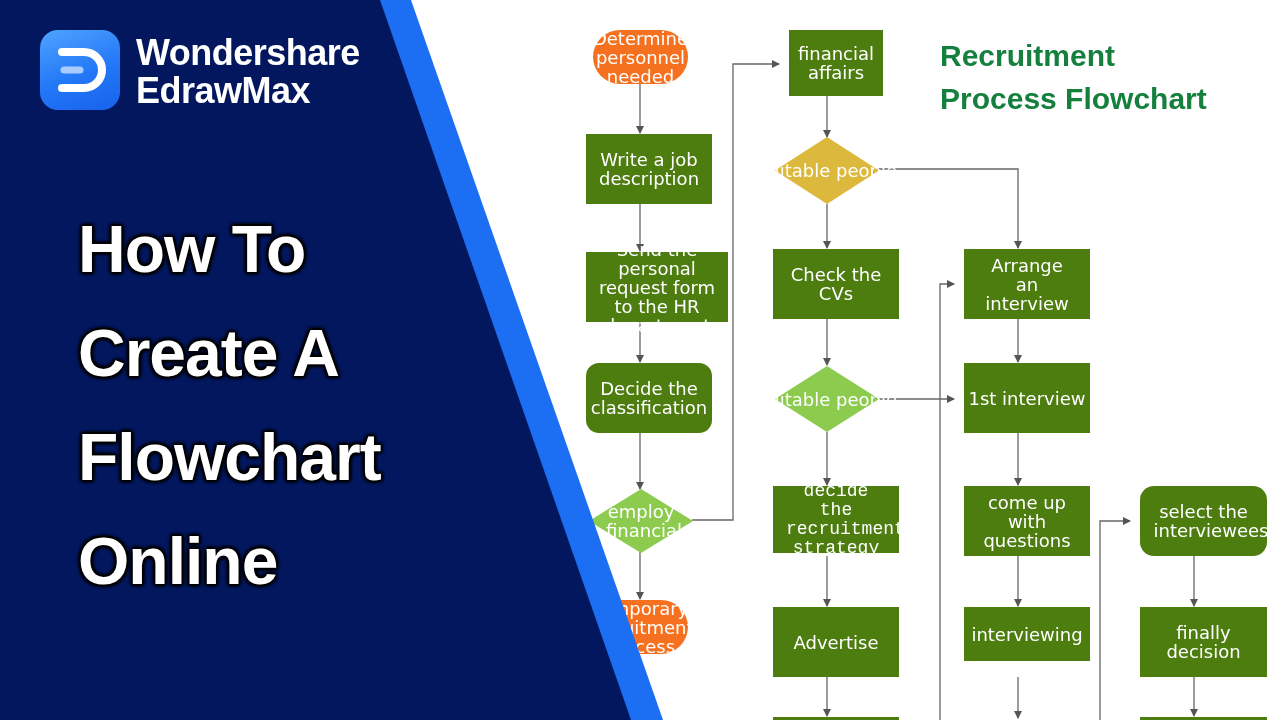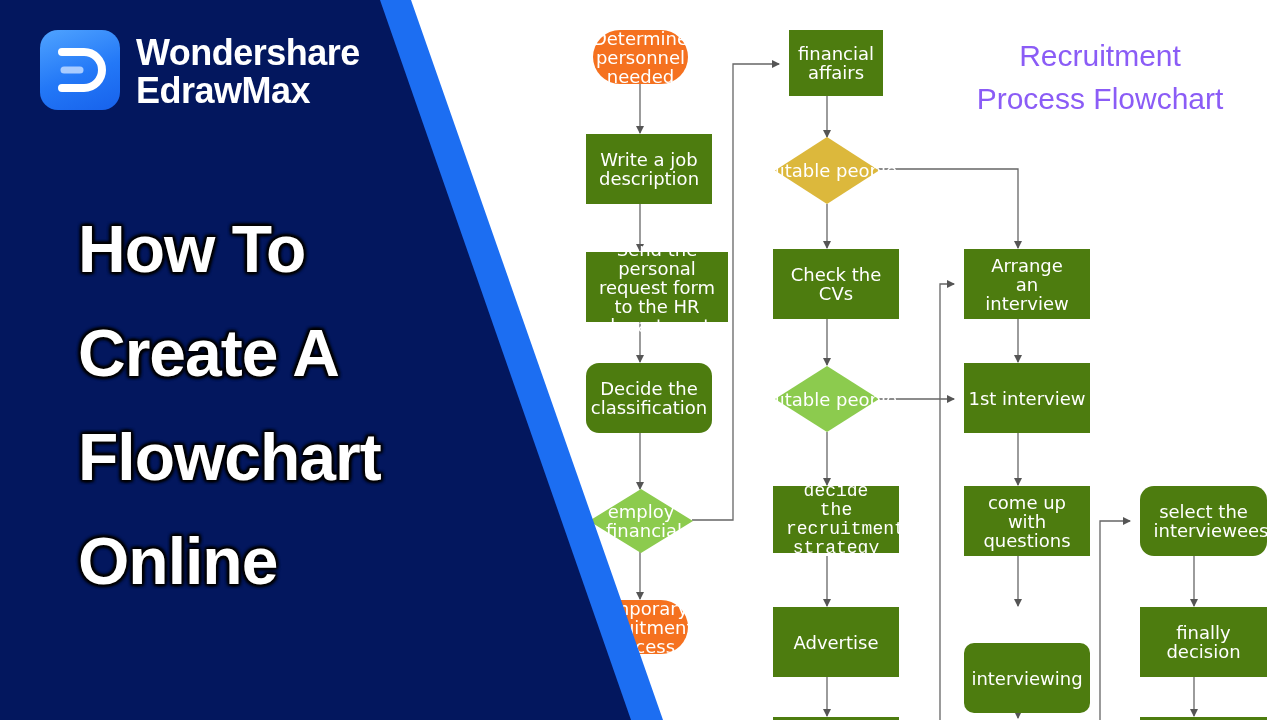--- a/index.html
+++ b/index.html
@@ -5,21 +5,21 @@
   html, body { margin:0; padding:0; }
   body { width:1280px; height:720px; overflow:hidden; background:#ffffff; position:relative; font-family:"DejaVu Sans", sans-serif; }
   .canvas { position:absolute; inset:0; width:1280px; height:720px; background:#ffffff; }
   .node { position:absolute; display:flex; align-items:center; justify-content:center; text-align:center; color:#ffffff; font-size:18px; line-height:19px; box-sizing:border-box; padding:8px 4px; }
   .rect { background:#4d7c0f;margin-left:9px; }
   .pill { background:#f5711f; border-radius:28px; }
   .diamond { background:transparent; }
   .diamond svg { position:absolute; left:0; top:0; }
   .diamond span { position:relative; z-index:1; }
   .lines { position:absolute; left:0; top:0; }
-  .fc-title { position:absolute; left:940px; top:34px; width:320px; text-align:center; font-family:"Liberation Sans", sans-serif; font-weight:400; font-size:30px; line-height:43px; color:#8b5cf6; }
+  .fc-title { position:absolute; left:940px; top:34px; width:320px; text-align:left; font-family:"Liberation Sans", sans-serif; font-weight:700; font-size:30px; line-height:43px; color:#15803d; }
   .overlay { position:absolute; left:0; top:0; }
   .brand { position:absolute; left:40px; top:30px; display:flex; align-items:flex-end; }
   .logo { width:80px; height:80px; border-radius:18px; background:linear-gradient(160deg,#4fa3ff 0%,#2378f7 55%,#1762ec 100%); position:relative; }
   .brand-text { margin-left:16px; color:#ffffff; font-family:"Liberation Sans", sans-serif; font-weight:700; font-size:36px; line-height:38px; letter-spacing:-0.5px; }
   .headline { position:absolute; left:78px; top:197px; color:#ffffff; font-family:"Liberation Sans", sans-serif; font-weight:700; font-size:66px; line-height:104px; letter-spacing:-1px; text-shadow:0 0 4px #000, 2px 2px 3px #000, -2px -2px 3px #000, 2px -2px 3px #000, -2px 2px 3px #000; }
   .headline div { white-space:nowrap; }
 </style>
 </head>
 <body>
 
@@ -111,21 +111,21 @@
 
   <div class="node rect" style="left:955px;top:249px;width:126px;height:70px;">
       <span style="width:90px;">Arrange an interview</span>
     </div>
   <div class="node rect" style="left:955px;top:363px;width:126px;height:70px;">
       <span>1st interview</span>
     </div>
   <div class="node rect" style="left:955px;top:486px;width:126px;height:70px;">
       <span style="width:100px;">come up with questions</span>
     </div>
-  <div class="node rect" style="left:955px;top:643px;width:126px;height:70px;border-radius:10px;">
+  <div class="node rect" style="left:955px;top:607px;width:126px;height:54px;">
       <span>interviewing</span>
     </div>
 
   <div class="node rect" style="left:1131px;top:486px;width:127px;height:70px;border-radius:14px;">
       <span style="width:100px;">select the interviewees</span>
     </div>
   <div class="node rect" style="left:1131px;top:607px;width:127px;height:70px;">
       <span>finally decision</span>
     </div>
   <div class="node rect" style="left:1131px;top:717px;width:127px;height:70px;"></div>

